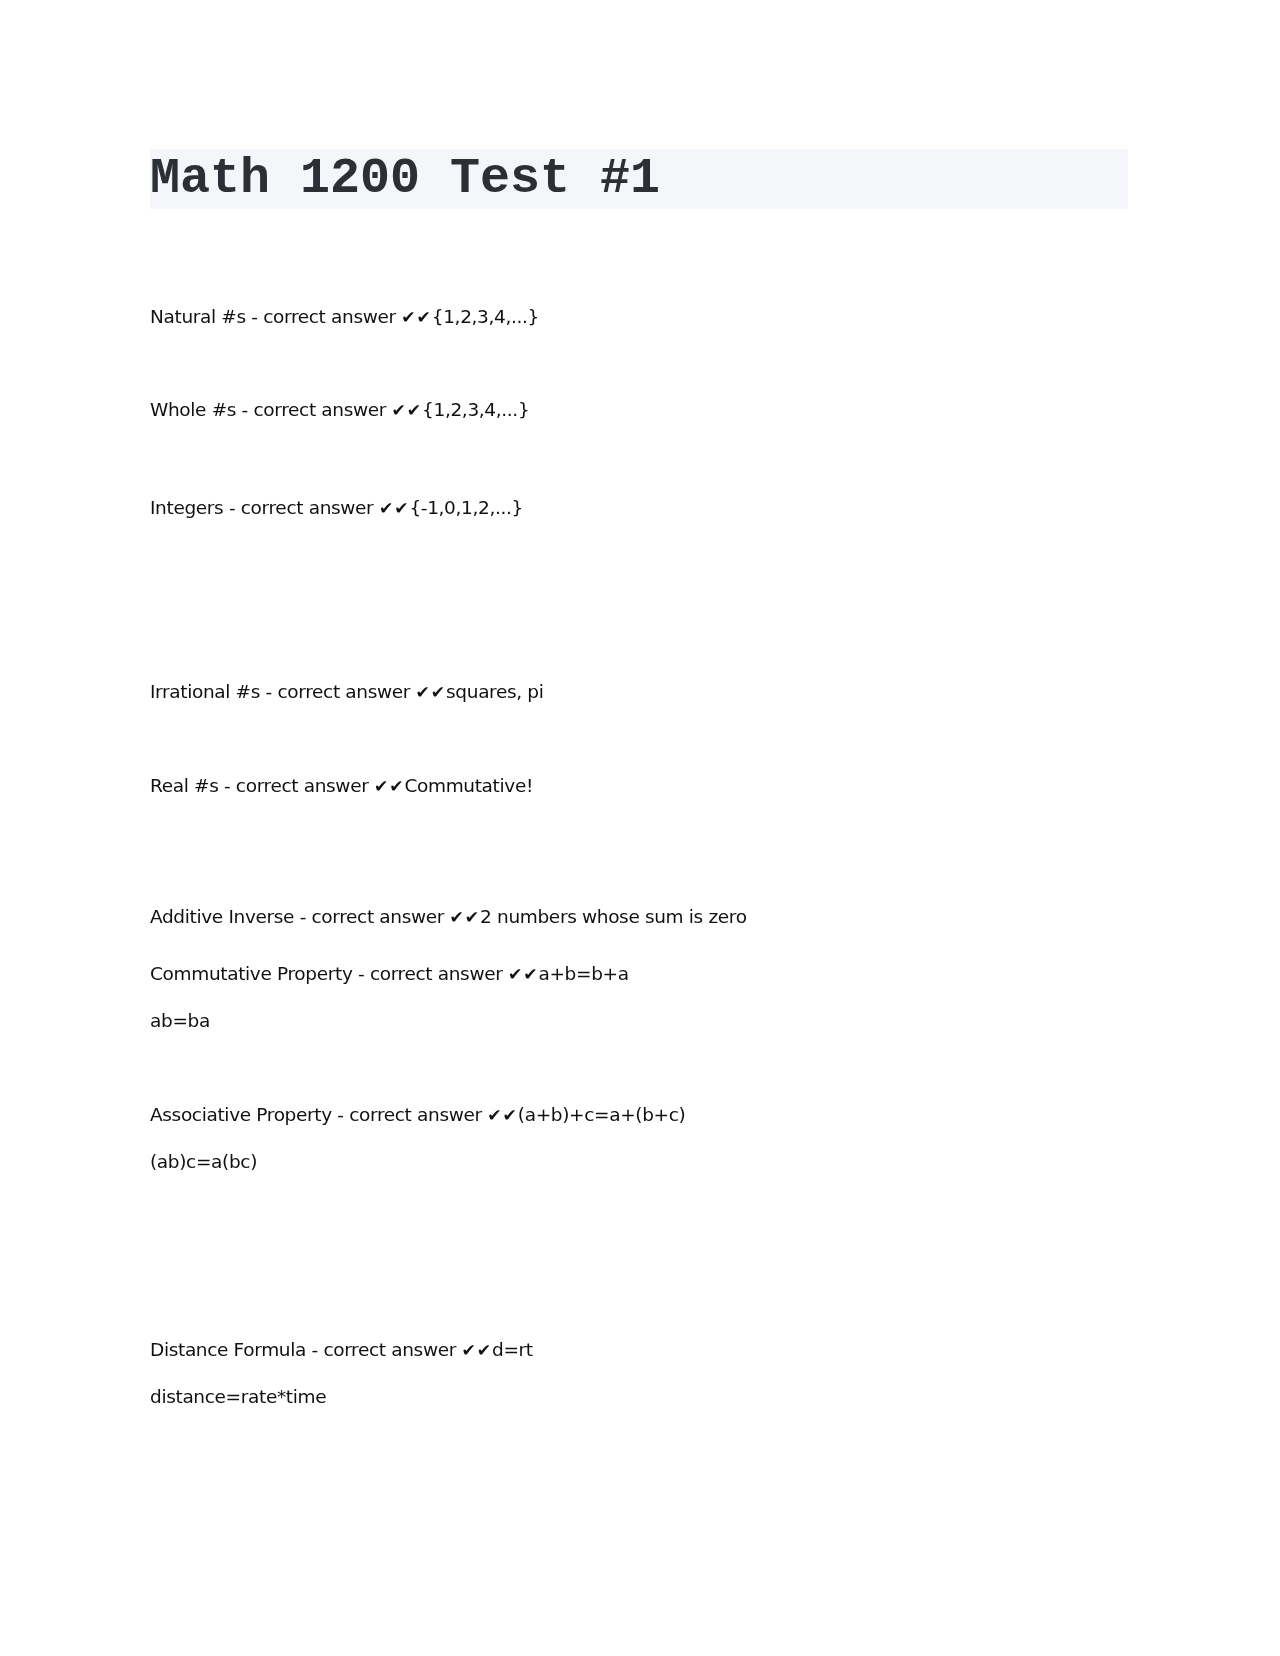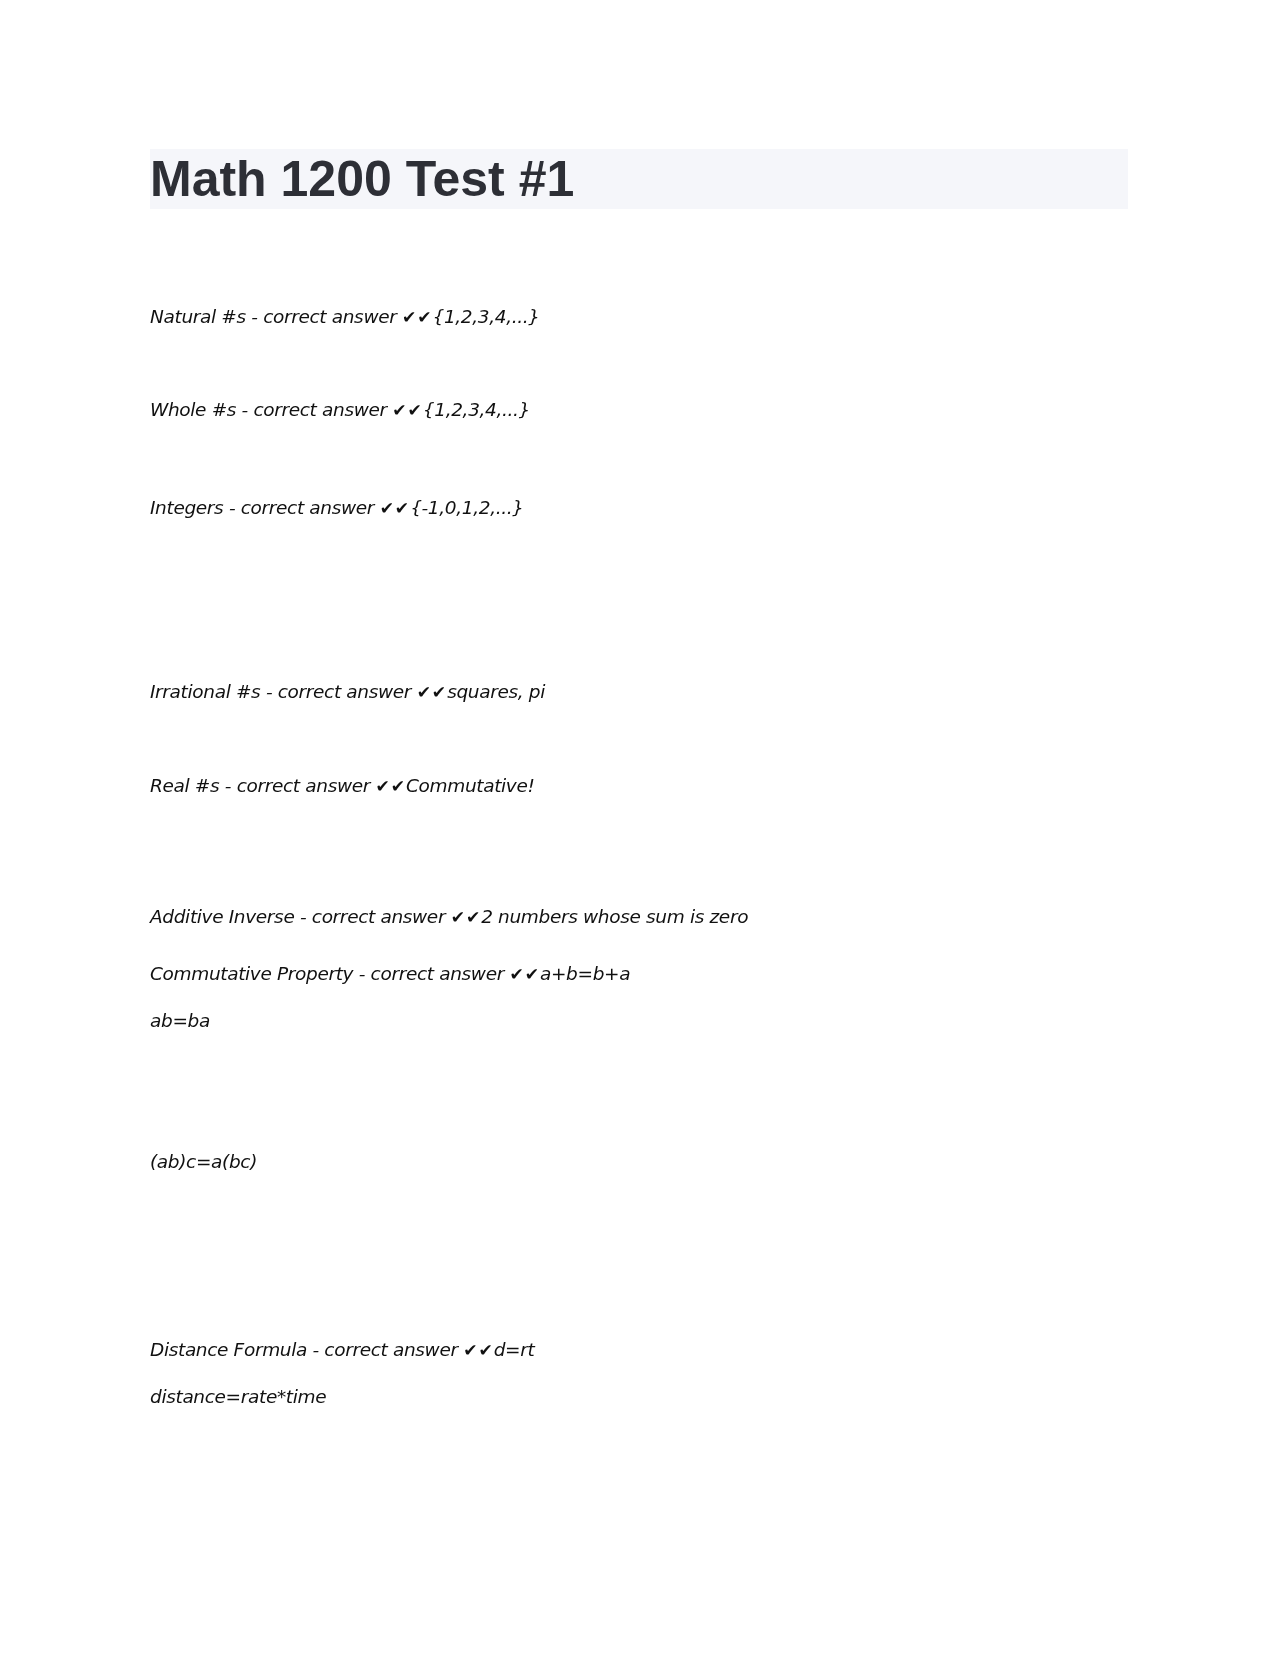--- a/index.html
+++ b/index.html
@@ -4,29 +4,29 @@
 <style>
   html, body { margin: 0; padding: 0; background: #ffffff; }
   body { width: 1280px; height: 1656px; position: relative; overflow: hidden; }
   .page { position: absolute; left: 0; top: 0; width: 1280px; height: 1656px; background: #ffffff; }
   .title-band {
     position: absolute; left: 150px; top: 149px; width: 978px; height: 60px;
     background: #f5f6fa;
   }
   .title {
     position: absolute; left: 150px; top: 150px;
-    font-family: Liberation Sans, sans-serif; font-weight: bold;
+    font-family: Liberation Mono, monospace; font-weight: bold;
     font-size: 50px; line-height: 58px; color: #2d2f36; margin: 0;
     letter-spacing: 0px; white-space: nowrap;
   }
   .line {
     position: absolute; left: 150px;
     font-family: "DejaVu Sans", sans-serif;
     font-size: 18.5px; line-height: 24px; color: #111111;
-    white-space: nowrap; letter-spacing: -0.35px; font-style: italic;
+    white-space: nowrap; letter-spacing: -0.35px;
   }
   .check { font-family: "DejaVu Sans", sans-serif; font-size: 17px; letter-spacing: 1px; }
 </style>
 </head>
 <body>
 
 <div class="page">
   <div class="title-band"></div>
   <h1 class="title">Math 1200 Test #1</h1>
 
@@ -53,20 +53,23 @@
 
   <div class="line" style="top:905px">
     <span>Additive Inverse</span><span> - </span><span>correct answer</span> <span class="check">✔✔</span><span>2 numbers whose sum is zero</span>
   </div>
 
   <div class="line" style="top:962px">
     <span>Commutative Property</span><span> - </span><span>correct answer</span> <span class="check">✔✔</span><span>a+b=b+a</span>
   </div>
   <div class="line" style="top:1009px">ab=ba</div>
 
+  <div class="line" style="top:1103px">
+    <span>Associative Property</span><span> - </span><span>correct answer</span> <span class="check">✔✔</span><span>(a+b)+c=a+(b+c)</span>
+  </div>
   <div class="line" style="top:1150px">(ab)c=a(bc)</div>
 
 
   <div class="line" style="top:1338px">
     <span>Distance Formula</span><span> - </span><span>correct answer</span> <span class="check">✔✔</span><span>d=rt</span>
   </div>
   <div class="line" style="top:1385px">distance=rate*time</div>
 </div>
 
 </body></html>

